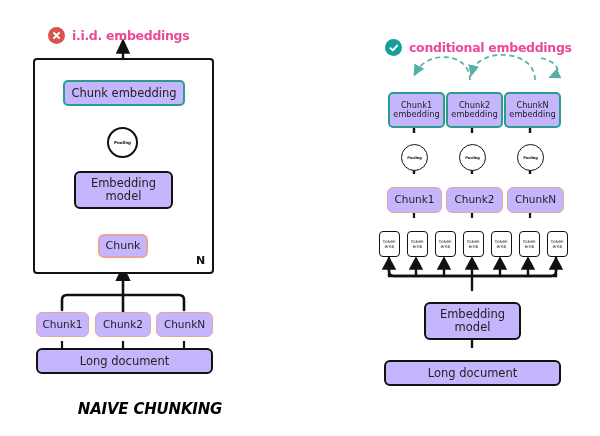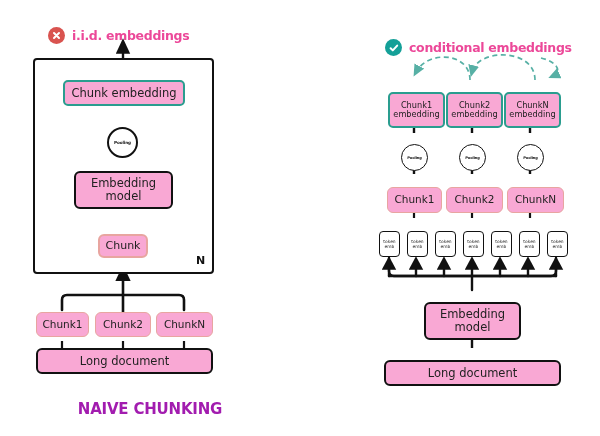--- a/index.html
+++ b/index.html
@@ -26,21 +26,21 @@
     font-size:12.5px;font-weight:bold;color:#ec4899;
     letter-spacing:-0.3px;white-space:nowrap;
   }
 
   
   .box{
     position:absolute;
     box-sizing:border-box;
     display:flex;align-items:center;justify-content:center;
     text-align:center;
-    background:#f9a8d4;
+    background:#c4b5fd;
     color:#222222;
     line-height:1.12;
   }
   .box.black{border:2px solid #111111;border-radius:6px;}
   .box.teal{border:2px solid #2a9d8f;border-radius:5px;}
   .box.salmon{border:2px solid #e8a5a0;border-radius:6px;}
   .box.thin{border-width:1.6px;}
 
   .outerN{
     position:absolute;
@@ -75,21 +75,21 @@
     display:flex;flex-direction:column;align-items:center;justify-content:center;
     font-size:4.4px;color:#222;line-height:1.25;
   }
 
   svg.layer{position:absolute;left:0;top:0;width:600px;height:436px;pointer-events:none;}
 
   .caption{
     position:absolute;width:300px;text-align:center;
     font-size:15px;font-weight:bold;letter-spacing:-0.2px;
   }
-  .caption.naive{color:#a21caf;}
+  .caption.naive{color:#000000;font-style:italic;}
   .caption.late{color:#19857b;}
 </style>
 </head>
 <body>
 
 <svg class="layer">
   <defs>
     <marker id="ah" markerWidth="7" markerHeight="7" refX="3.2" refY="3" orient="auto">
       <path d="M0,0 L6.4,3 L0,6 z" fill="#111111"></path>
     </marker>

